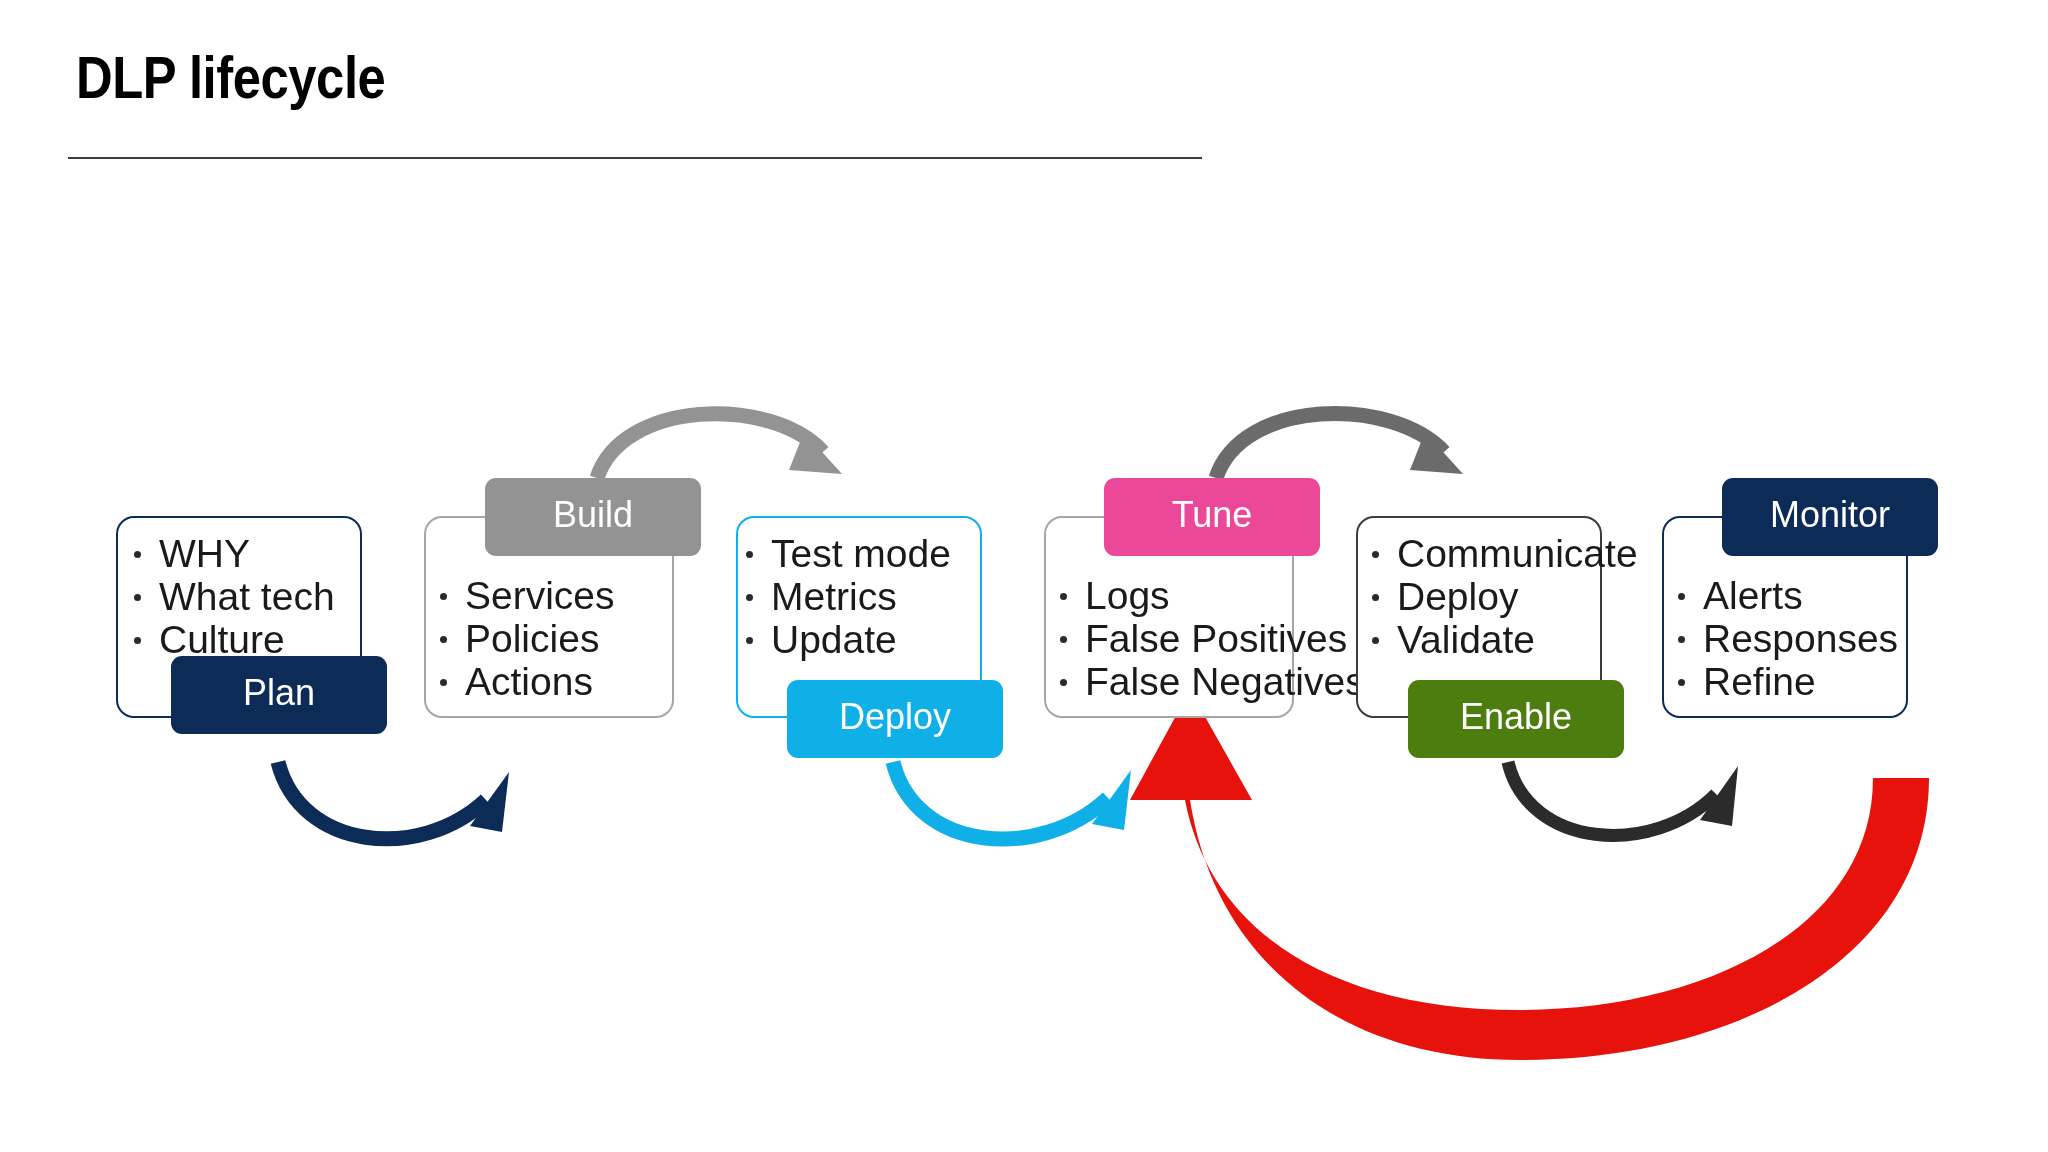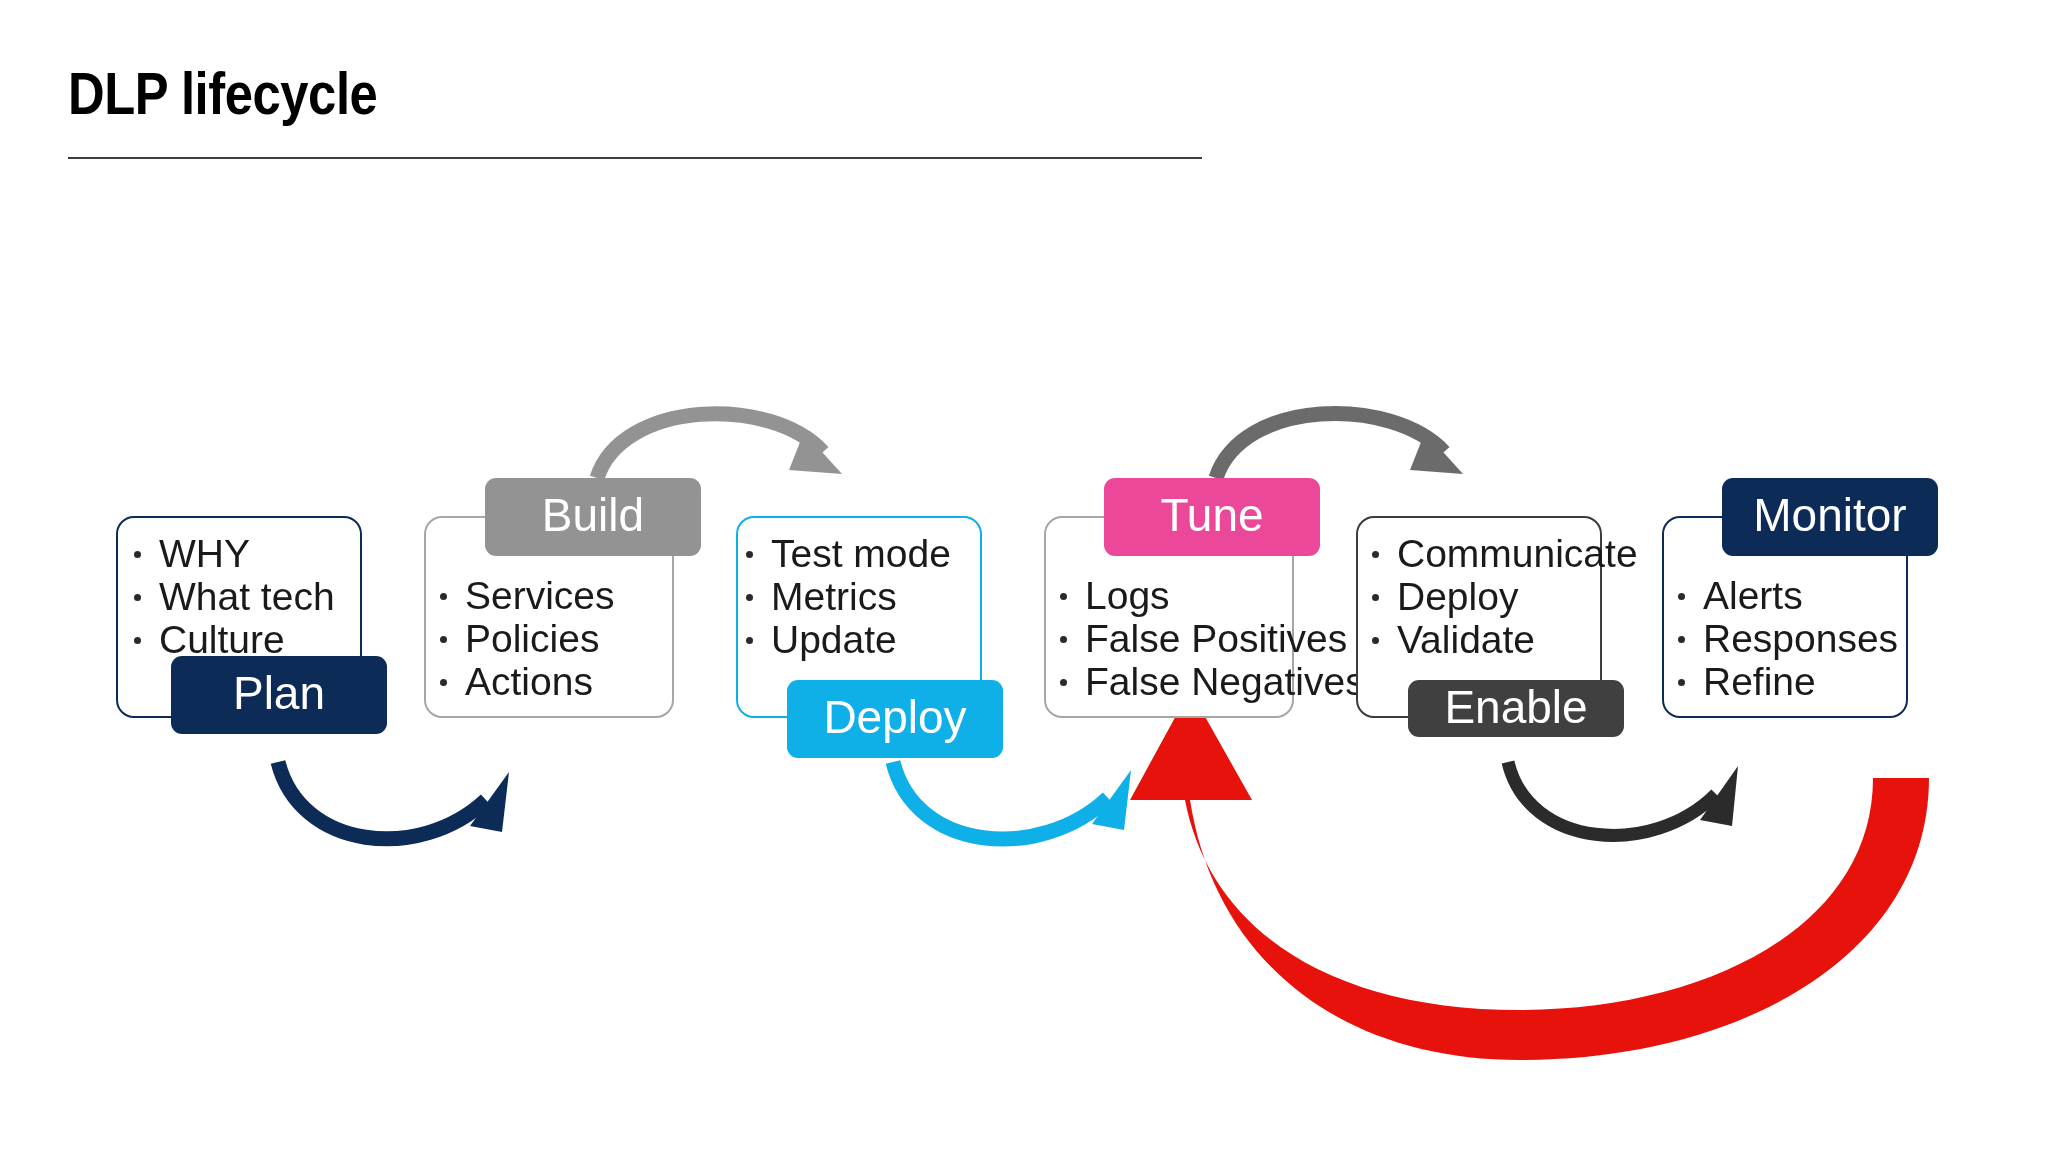--- a/index.html
+++ b/index.html
@@ -4,21 +4,21 @@
 <style>
   html,body{margin:0;padding:0;}
   body{
     width:2048px;height:1152px;background:#ffffff;overflow:hidden;
     font-family:"Liberation Sans","DejaVu Sans",sans-serif;
     -webkit-font-smoothing:antialiased;
   }
   #slide{position:relative;width:2048px;height:1152px;background:#fff;}
 
   
-  #title-block{position:absolute;left:68px;top:48px;width:1140px;margin-top:16px;}
+  #title-block{position:absolute;left:76px;top:48px;width:1140px;}
   #page-title{
     font-size:59px;line-height:1.05;font-weight:700;color:#000000;
     letter-spacing:-0.5px;font-stretch:condensed;
     transform:scaleX(0.86);transform-origin:left center;white-space:nowrap;
   }
   #title-rule{position:absolute;left:68px;top:157px;width:1134px;height:2px;background:#3c3c3c;}
 
   
   #arrow-layer{position:absolute;left:0;top:0;width:2048px;height:1152px;}
 
@@ -34,21 +34,21 @@
   }
   .bullets li{position:relative;padding-left:31px;}
   .bullets li .dot{
     position:absolute;left:6px;top:19px;width:7px;height:7px;
     border-radius:50%;background:#2a2a2a;
   }
   .badge{
     position:absolute;box-sizing:border-box;
     border-radius:11px;color:#ffffff;
     display:flex;align-items:center;justify-content:center;
-    font-size:46px;line-height:1;font-weight:400;white-space:nowrap;
+    font-size:36px;line-height:1;font-weight:400;white-space:nowrap;
     padding-bottom:4px;
   }
 </style>
 </head>
 <body>
 
 <div id="slide">
 
   <div id="title-block">
     <div id="page-title">DLP lifecycle</div>
@@ -136,21 +136,21 @@
     <div class="badge" style="left:1104px;top:478px;width:216px;height:78px;background:#ec4899;">Tune</div>
   </div>
 
   <div class="stage">
     <div class="card" style="left:1356px;top:516px;width:246px;height:202px;border:2px solid #3c3c3c;"></div>
     <ul class="bullets" style="left:1366px;top:532px;">
       <li><span class="dot"></span><span>Communicate</span></li>
       <li><span class="dot"></span><span>Deploy</span></li>
       <li><span class="dot"></span><span>Validate</span></li>
     </ul>
-    <div class="badge" style="left:1408px;top:680px;width:216px;height:57px;background:#404040;">Enable</div>
+    <div class="badge" style="left:1408px;top:680px;width:216px;height:78px;background:#4d7c0f;">Enable</div>
   </div>
 
   <div class="stage">
     <div class="card" style="left:1662px;top:516px;width:246px;height:202px;border:2px solid #0d2b57;"></div>
     <ul class="bullets" style="left:1672px;top:574px;">
       <li><span class="dot"></span><span>Alerts</span></li>
       <li><span class="dot"></span><span>Responses</span></li>
       <li><span class="dot"></span><span>Refine</span></li>
     </ul>
     <div class="badge" style="left:1722px;top:478px;width:216px;height:78px;background:#0d2b57;">Monitor</div>

